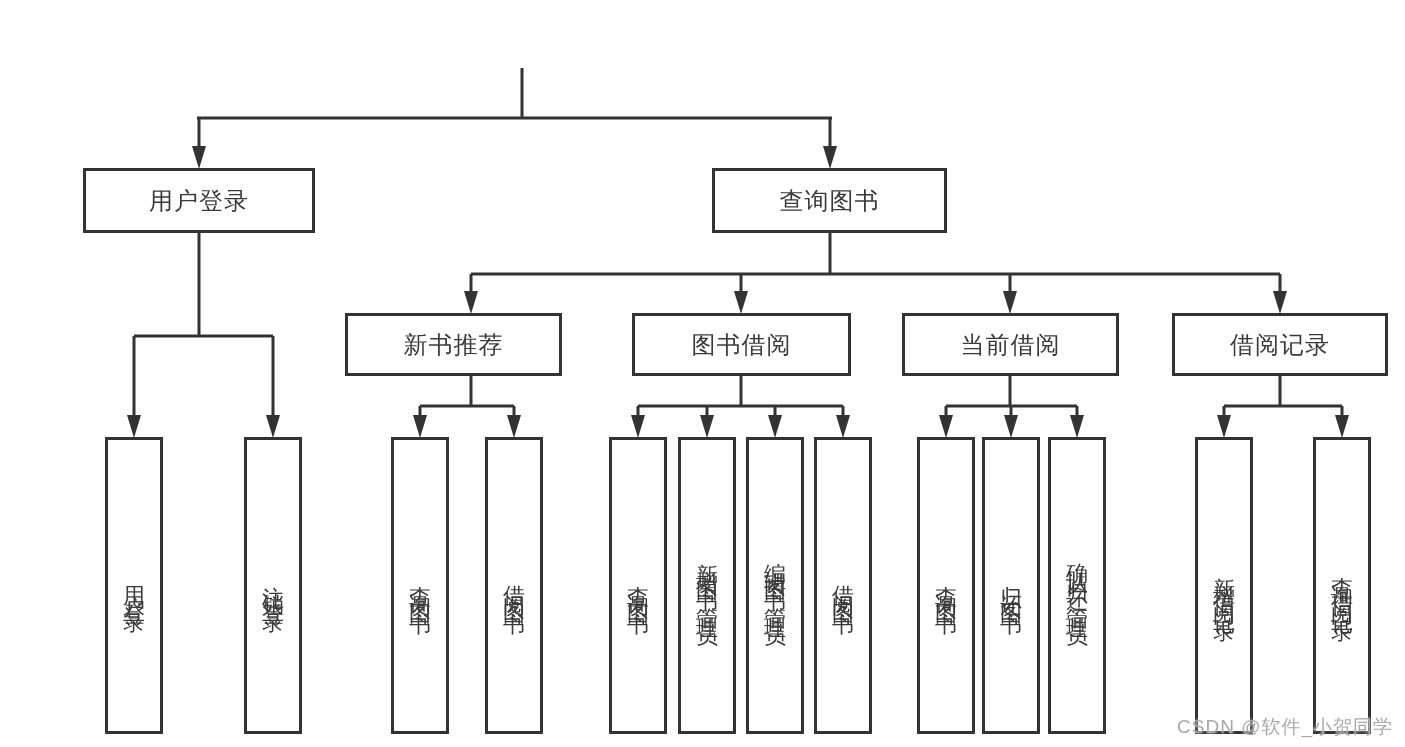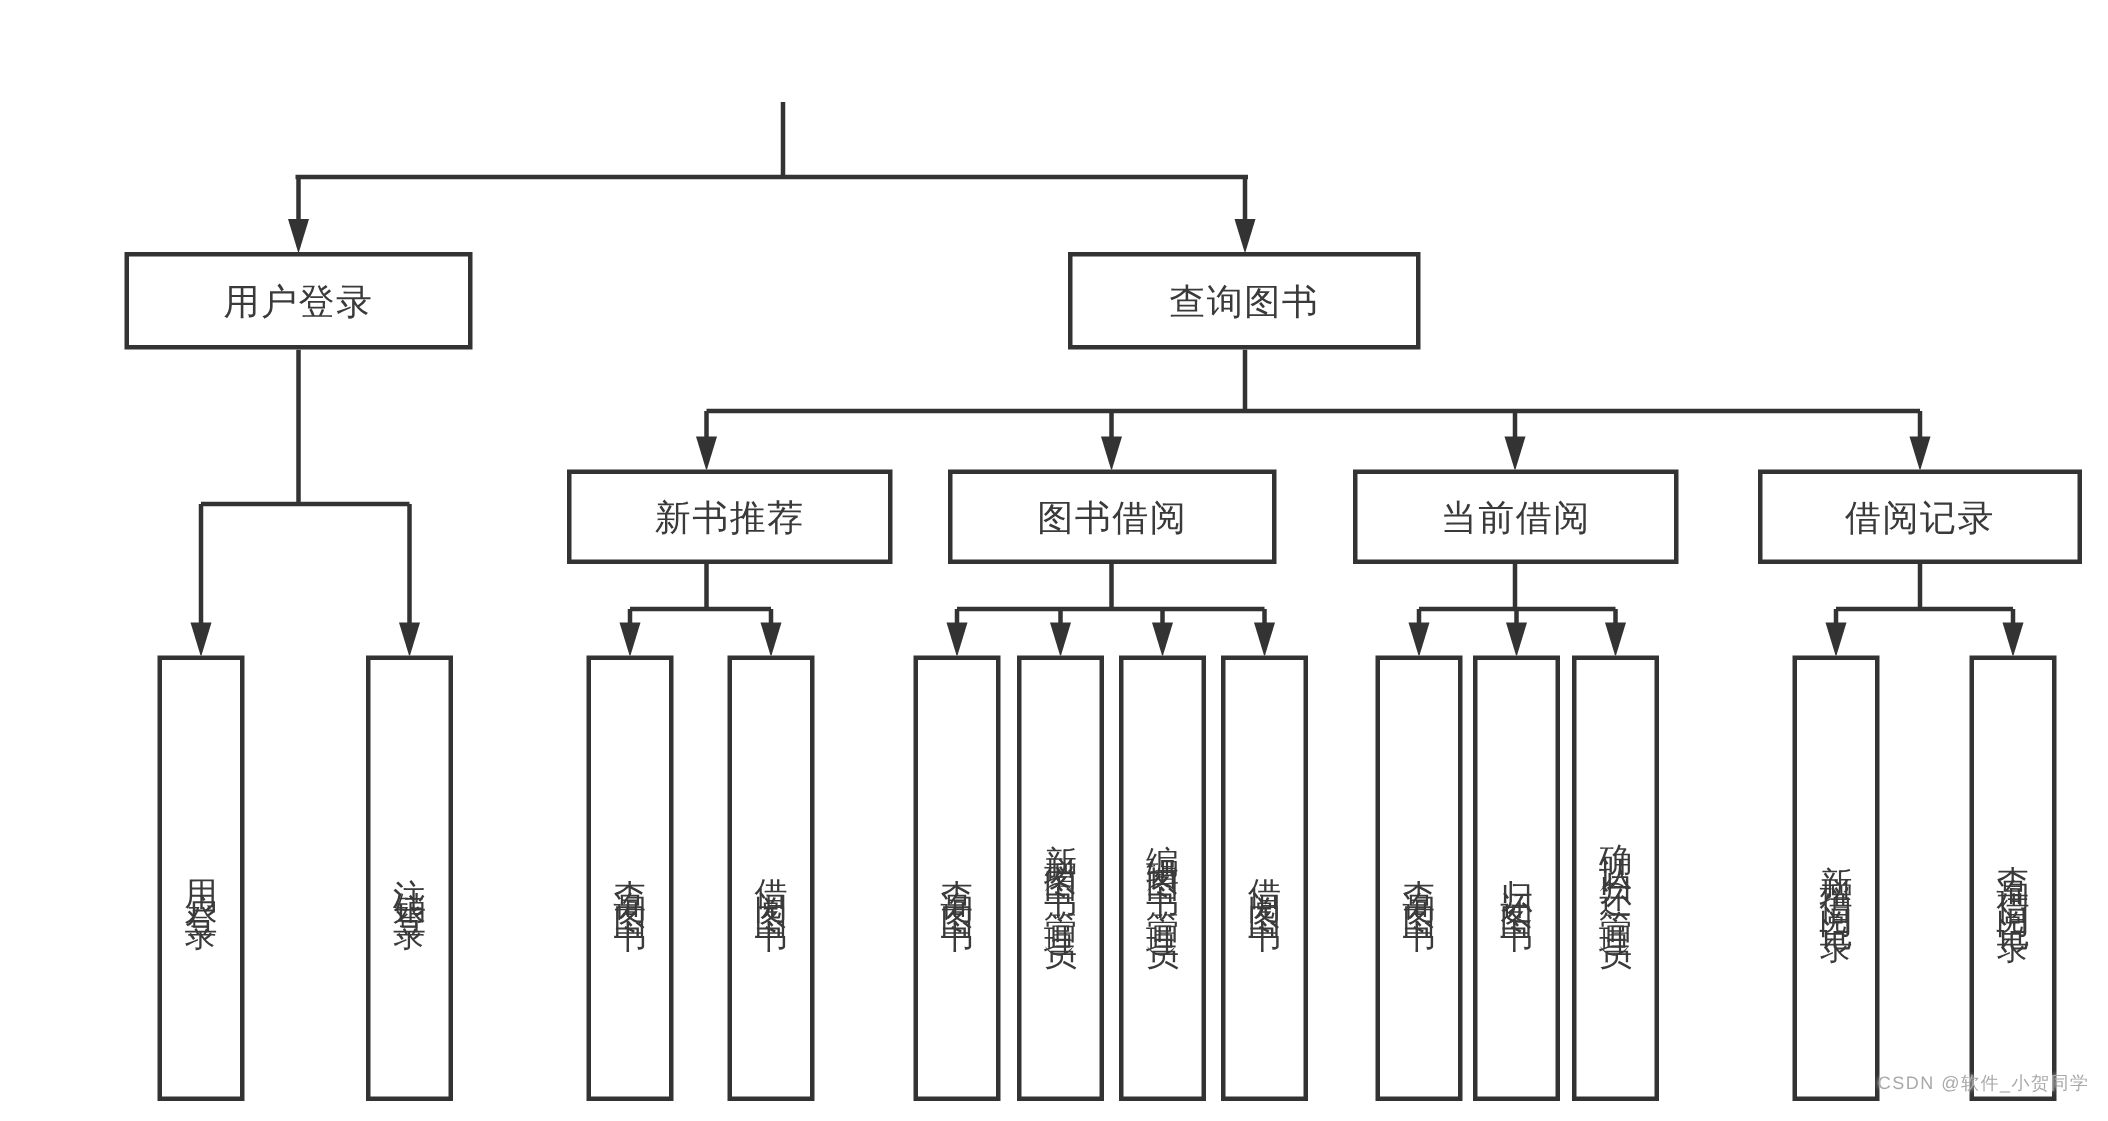--- a/index.html
+++ b/index.html
@@ -41,21 +41,21 @@
     writing-mode: vertical-rl;
     text-orientation: mixed;
     font-size: 22px;
     letter-spacing: 9px;
     white-space: nowrap;
   }
   .watermark {
     position: absolute;
     right: 12px;
     top: 714px;
-    font-size: 12px;
+    font-size: 19px;
     letter-spacing: 1px;
     color: #a9a9a9;
     text-shadow: 0 0 3px #ffffff;
     z-index: 5;
   }
 </style>
 </head>
 <body>
 
 <div class="stage">
@@ -100,21 +100,21 @@
       <path d="M1070 415 L1084 415 L1077 438 Z"></path>
       <path d="M1217 415 L1231 415 L1224 438 Z"></path>
       <path d="M1335 415 L1349 415 L1342 438 Z"></path>
     </g>
   </svg>
 
 
   <div class="box hbox" style="left:83px; top:168px; width:232px; height:65px;">用户登录</div>
   <div class="box hbox" style="left:712px; top:168px; width:235px; height:65px;">查询图书</div>
 
-  <div class="box hbox" style="left:378px; top:313px; width:217px; height:63px;">新书推荐</div>
+  <div class="box hbox" style="left:345px; top:313px; width:217px; height:63px;">新书推荐</div>
   <div class="box hbox" style="left:632px; top:313px; width:219px; height:63px;">图书借阅</div>
   <div class="box hbox" style="left:902px; top:313px; width:217px; height:63px;">当前借阅</div>
   <div class="box hbox" style="left:1172px; top:313px; width:216px; height:63px;">借阅记录</div>
 
   <div class="box leaf" style="left:105px; top:437px; width:58px; height:297px;">用户登录</div>
   <div class="box leaf" style="left:244px; top:437px; width:58px; height:297px;">注销登录</div>
 
   <div class="box leaf" style="left:391px; top:437px; width:58px; height:297px;">查询图书</div>
   <div class="box leaf" style="left:485px; top:437px; width:58px; height:297px;">借阅图书</div>
 

